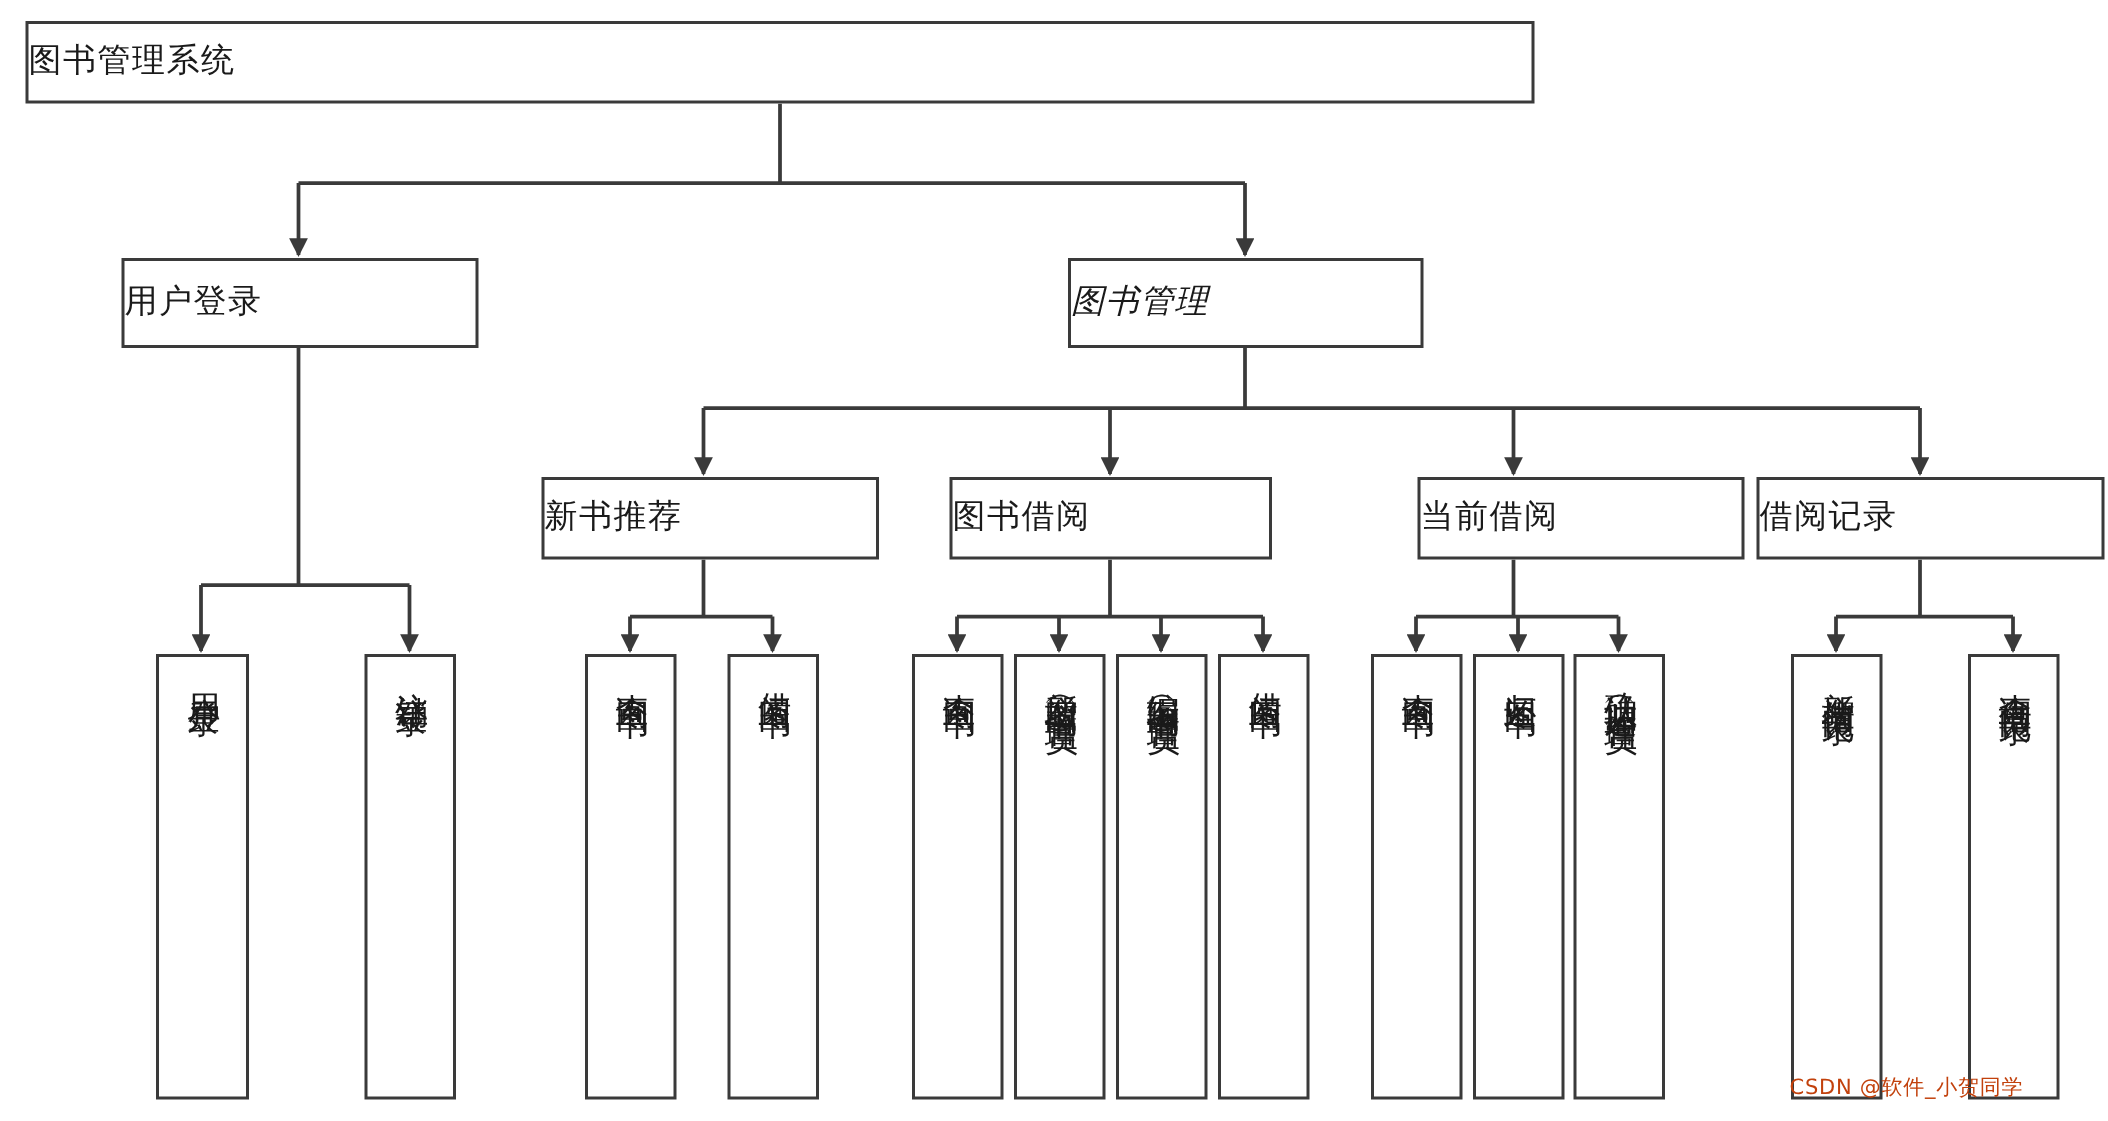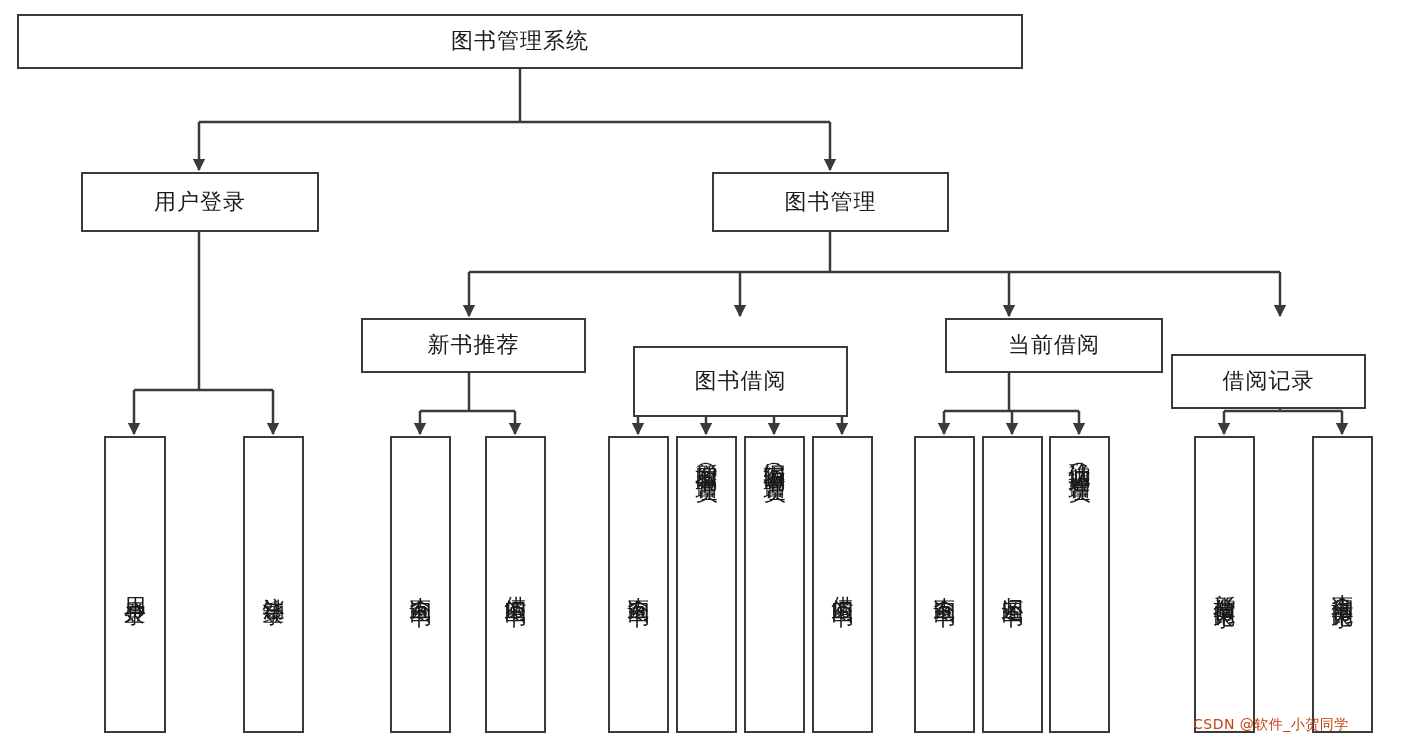--- a/index.html
+++ b/index.html
@@ -24,21 +24,21 @@
     width: 1405px;
     height: 747px;
   }
   .node {
     position: absolute;
     box-sizing: border-box;
     border: 2px solid #3a3a3a;
     background: #ffffff;
     display: flex;
     align-items: center;
-    justify-content: center;
+    justify-content: flex-start;
     color: #1a1a1a;
   }
   .node.horiz {
     font-size: 22px;
     line-height: 1.1;
     letter-spacing: 1px;
   }
   .node.leaf {
     writing-mode: vertical-rl;
     text-orientation: upright;
@@ -107,33 +107,33 @@
       </g>
   </svg>
 
   <div id="nodes-layer">
       <div class="node horiz" style="left: 17px; top: 14px; width: 1006px; height: 55px;">
         <span>图书管理系统</span>
       </div>
       <div class="node horiz" style="left: 81px; top: 172px; width: 238px; height: 60px;">
         <span>用户登录</span>
       </div>
-      <div class="node horiz" style="left: 712px; top: 172px; width: 237px; height: 60px;">
+      <div class="node horiz" style="left: 712px; top: 172px; width: 237px; height: 60px; font-style: italic;">
         <span>图书管理</span>
       </div>
       <div class="node horiz" style="left: 361px; top: 318px; width: 225px; height: 55px;">
         <span>新书推荐</span>
       </div>
-      <div class="node horiz" style="left: 633px; top: 318px; width: 215px; height: 71px; margin-top: 28px;">
+      <div class="node horiz" style="left: 633px; top: 318px; width: 215px; height: 55px;">
         <span>图书借阅</span>
       </div>
       <div class="node horiz" style="left: 901px; top: 318px; width: 218px; height: 55px; margin-left: 44px;">
         <span>当前借阅</span>
       </div>
-      <div class="node horiz" style="left: 1171px; top: 318px; width: 195px; height: 55px; margin-top: 36px;">
+      <div class="node horiz" style="left: 1171px; top: 318px; width: 232px; height: 55px;">
         <span>借阅记录</span>
       </div>
       <div class="node leaf" style="left: 104px; top: 436px; width: 62px; height: 297px;">
         <span>用户登录</span>
       </div>
       <div class="node leaf" style="left: 243px; top: 436px; width: 61px; height: 297px;">
         <span>注销登录</span>
       </div>
       <div class="node leaf" style="left: 390px; top: 436px; width: 61px; height: 297px;">
         <span>查询图书</span>

